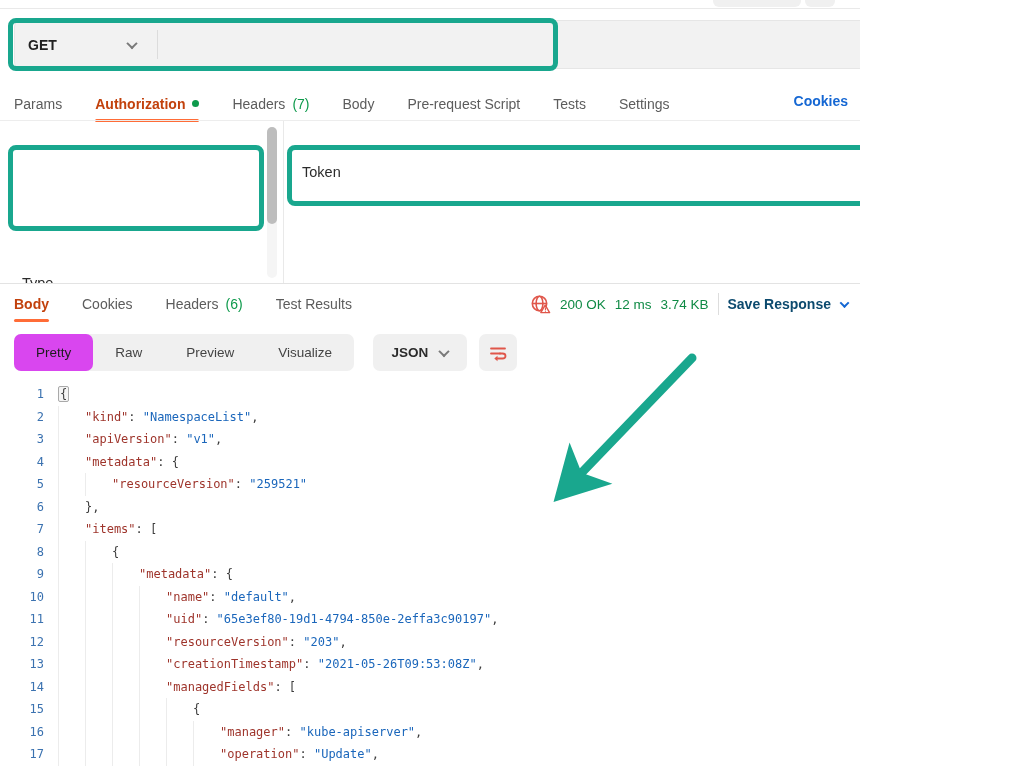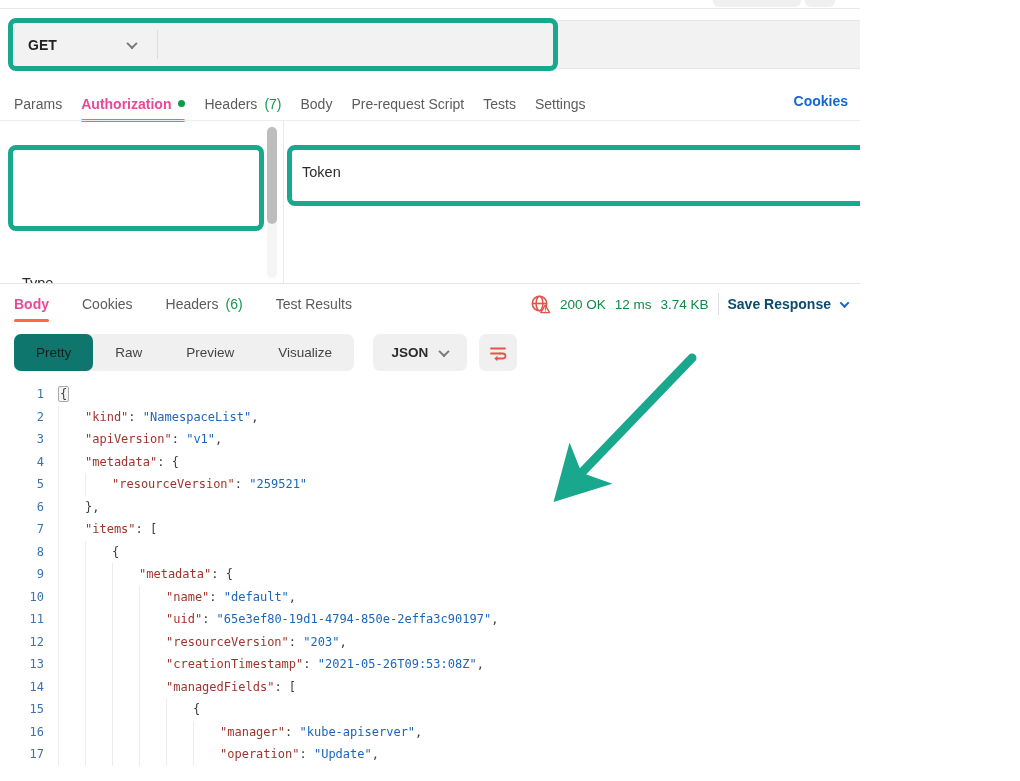--- a/index.html
+++ b/index.html
@@ -36,23 +36,23 @@
   .method-chev { position:absolute; left:128px; top:41px; color:#7a7a7a; }
 
   
   .anno-box { position:absolute; border:5px solid var(--anno); border-radius:8px; pointer-events:none; z-index:30; }
   .anno-url   { left:8px;  top:18px;  width:550px; height:53px; }
   .anno-type  { left:8px;  top:145px; width:256px; height:86px; }
   .anno-token { left:287px; top:145px; width:722px; height:61px; }
   .anno-arrow { position:absolute; left:0; top:0; z-index:30; pointer-events:none; }
 
   
-  .req-tabs { position:absolute; left:14px; top:88px; height:31px; display:flex; gap:19px; align-items:center; }
+  .req-tabs { position:absolute; left:14px; top:88px; height:31px; display:flex; gap:33px; align-items:center; }
   .tab { font-size:14px; color:#5c5c5c; cursor:pointer; position:relative; display:flex; align-items:center; gap:7px; white-space:nowrap; }
-  .tab.active { color:#ec4899; font-weight:bold;text-align:right; }
+  .tab.active { color:#c2410c; font-weight:bold;text-align:right; }
   .tab .badge { color:#0e9a4c; }
   .tab .dot { width:7px; height:7px; border-radius:50%; background:#0e9a4c; display:inline-block; }
   .tab .underline { position:absolute; left:0; right:0; bottom:-10px; height:3px;
     background:#ff6c37; border-radius:2px; }
   .cookies-link { position:absolute; right:12px; top:93px; font-size:14px; font-weight:bold;
     color:#1567d3; cursor:pointer; }
   .tabs-divider { position:absolute; left:0; top:120px; width:1020px; height:1px; background:#ededed; }
 
   
   .auth-left { position:absolute; left:0; top:121px; width:283px; height:162px; overflow:hidden; }
@@ -77,21 +77,21 @@
   .meta-sep { width:1px; height:22px; background:#ddd; }
   .save-response { font-size:14px; font-weight:bold; color:#0c4a6e; display:flex; align-items:center; gap:10px; cursor:pointer; }
   .save-response .chev { color:#1567d3; width:7px; height:7px; }
   .globe-icon { width:21px; height:21px; position:relative; cursor:pointer; }
 
   
   .view-group { position:absolute; left:14px; top:334px; height:37px; background:#f0f0f0;
     border-radius:7px; display:flex; align-items:center; }
   .view-tab { font-size:13.5px; color:#444; padding:0 22px; height:37px; display:flex; align-items:center;
     border-radius:7px; cursor:pointer; }
-  .view-tab.active { background:#0f766e; color:#1c1c1c; }
+  .view-tab.active { background:#d946ef; color:#1c1c1c; }
   .format-select { position:absolute; left:373px; top:334px; width:94px; height:37px; background:#f0f0f0;
     border-radius:7px; display:flex; align-items:center; justify-content:center; gap:12px;
     font-size:13.5px; font-weight:bold; color:#2b2b2b; cursor:pointer; }
   .wrap-btn { position:absolute; left:479px; top:334px; width:38px; height:37px; background:#f0f0f0;
     border-radius:7px; display:flex; align-items:center; justify-content:center; cursor:pointer; }
   .copy-btn { position:absolute; left:946px; top:343px; width:20px; height:20px; cursor:pointer; }
   .copy-back { position:absolute; left:0; top:0; width:13px; height:13px; border:1.6px solid #8a8a8a; border-radius:2px; }
   .copy-front { position:absolute; left:5px; top:5px; width:13px; height:13px; background:#8a8a8a; border-radius:2px; }
   .search-btn { position:absolute; left:980px; top:343px; width:20px; height:20px; cursor:pointer; }
   .search-circle { position:absolute; left:1px; top:1px; width:12px; height:12px;

